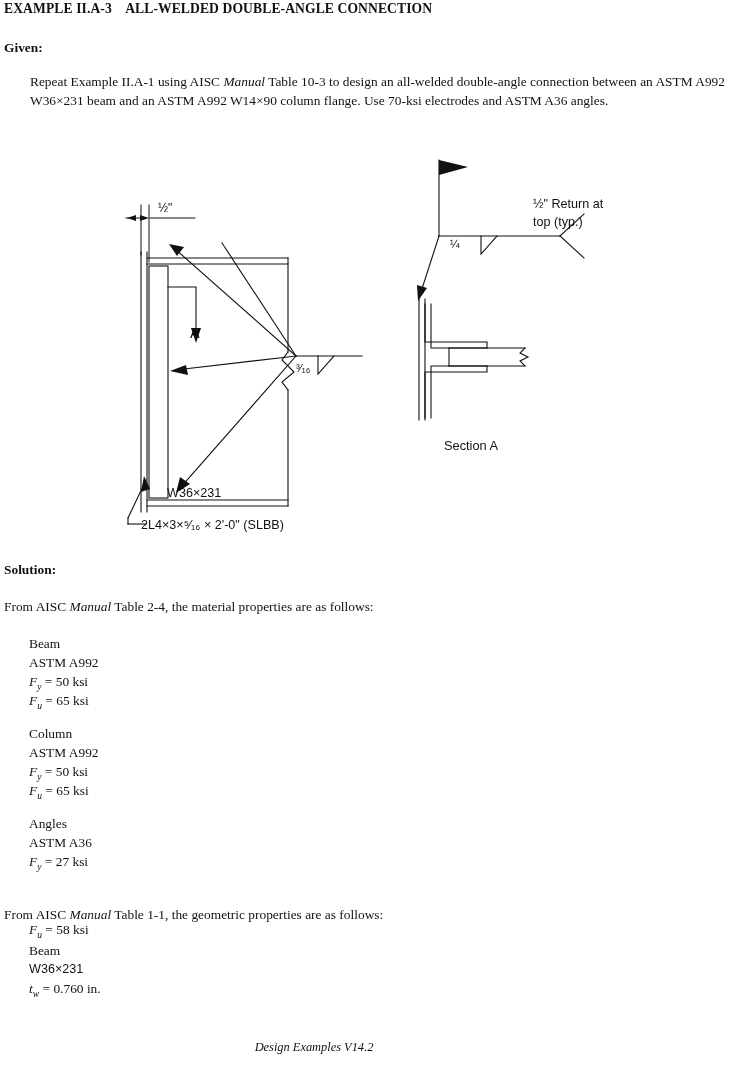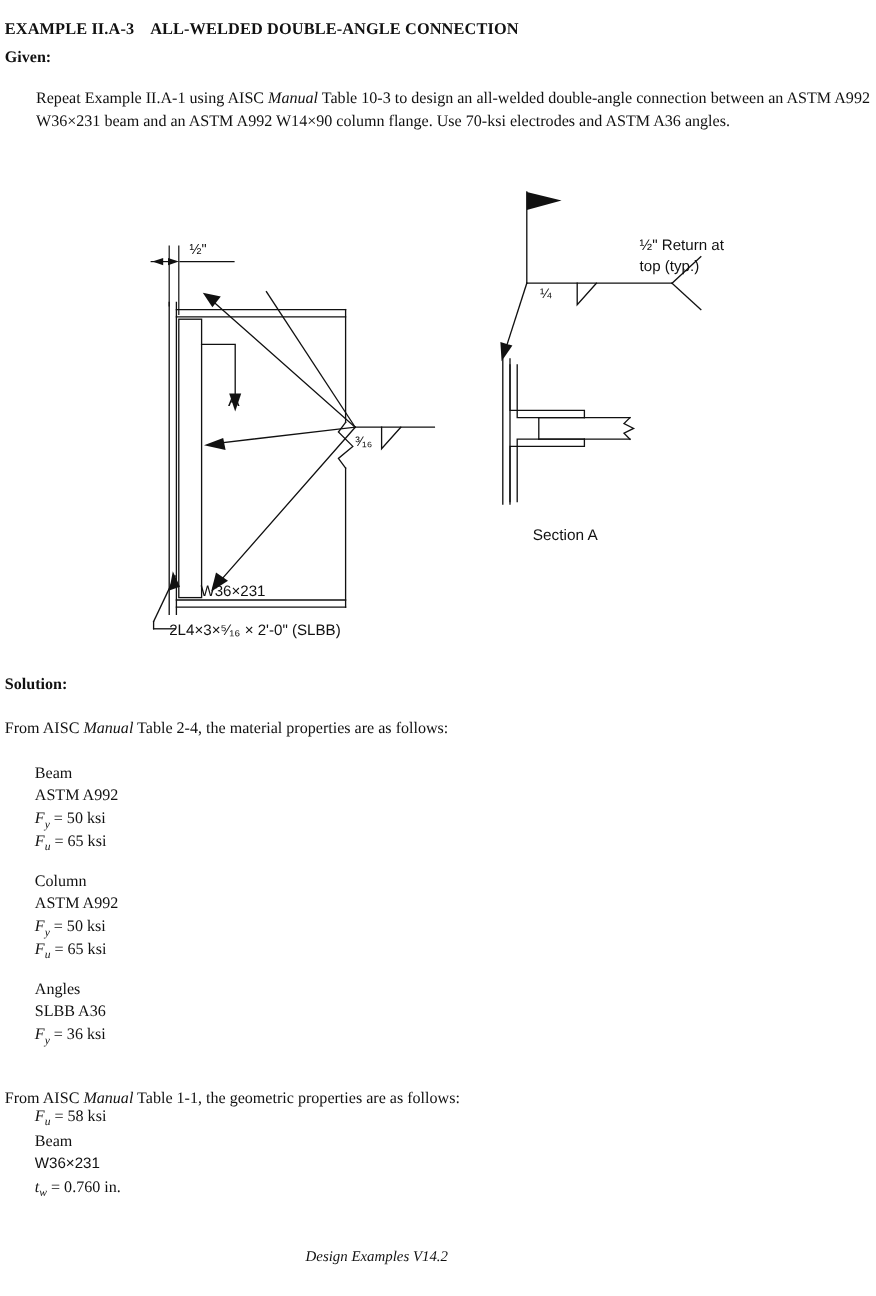--- a/index.html
+++ b/index.html
@@ -7,21 +7,21 @@
     width:730px; height:1080px; position:relative;
     background:#ffffff; color:#111111;
     font-family:"Liberation Serif", serif;
     font-size:13.3px;
     overflow:hidden;
   }
   .page { position:relative; width:730px; height:1080px; }
 
   
   .title {
-    position:absolute; left:4px; top:16px;
+    position:absolute; left:4px; top:1px;
     font-weight:bold; font-size:13.6px; letter-spacing:.1px;
     white-space:pre;
   }
   .lbl-given { position:absolute; left:4px; top:40px; font-weight:bold; font-size:13.4px; }
   .para {
     position:absolute; left:4px; width:716px;
     font-size:13.4px; line-height:19.2px; text-align:left;margin-left:26px;
   }
   .lbl-solution { position:absolute; left:4px; top:562px; font-weight:bold; font-size:13.4px;text-align:center; }
   .line { position:absolute; left:4px; font-size:13.4px; line-height:19px; white-space:pre; }
@@ -145,22 +145,22 @@
   <div class="ind" style="top:653px;">ASTM A992</div>
   <div class="ind" style="top:672px;"><i class="v">F</i><sub>y</sub> <span>= 50 ksi</span></div>
   <div class="ind" style="top:691px;"><i class="v">F</i><sub>u</sub> <span>= 65 ksi</span></div>
 
   <div class="ind" style="top:724px;">Column</div>
   <div class="ind" style="top:743px;">ASTM A992</div>
   <div class="ind" style="top:762px;"><i class="v">F</i><sub>y</sub> <span>= 50 ksi</span></div>
   <div class="ind" style="top:781px;"><i class="v">F</i><sub>u</sub> <span>= 65 ksi</span></div>
 
   <div class="ind" style="top:814px;">Angles</div>
-  <div class="ind" style="top:833px;">SLBB A36</div>
-  <div class="ind" style="top:852px;"><i class="v">F</i><sub>y</sub> <span>= 36 ksi</span></div>
+  <div class="ind" style="top:833px;">ASTM A36</div>
+  <div class="ind" style="top:852px;"><i class="v">F</i><sub>y</sub> <span>= 27 ksi</span></div>
   <div class="ind" style="top:920px;"><i class="v">F</i><sub>u</sub> <span>= 58 ksi</span></div>
 
   <div class="line" style="top:905px;text-align:center;">From AISC <span class="it">Manual</span> Table 1-1, the geometric properties are as follows:</div>
 
   <div class="ind" style="top:941px;">Beam</div>
   <div class="ind sans" style="top:960px;">W36×231</div>
   <div class="ind" style="top:979px;"><i class="v">t</i><sub>w</sub> <span>= 0.760 in.</span></div>
 
   <div class="footer" style="top:1040px;">
     <div class="f1">Design Examples V14.2</div>

